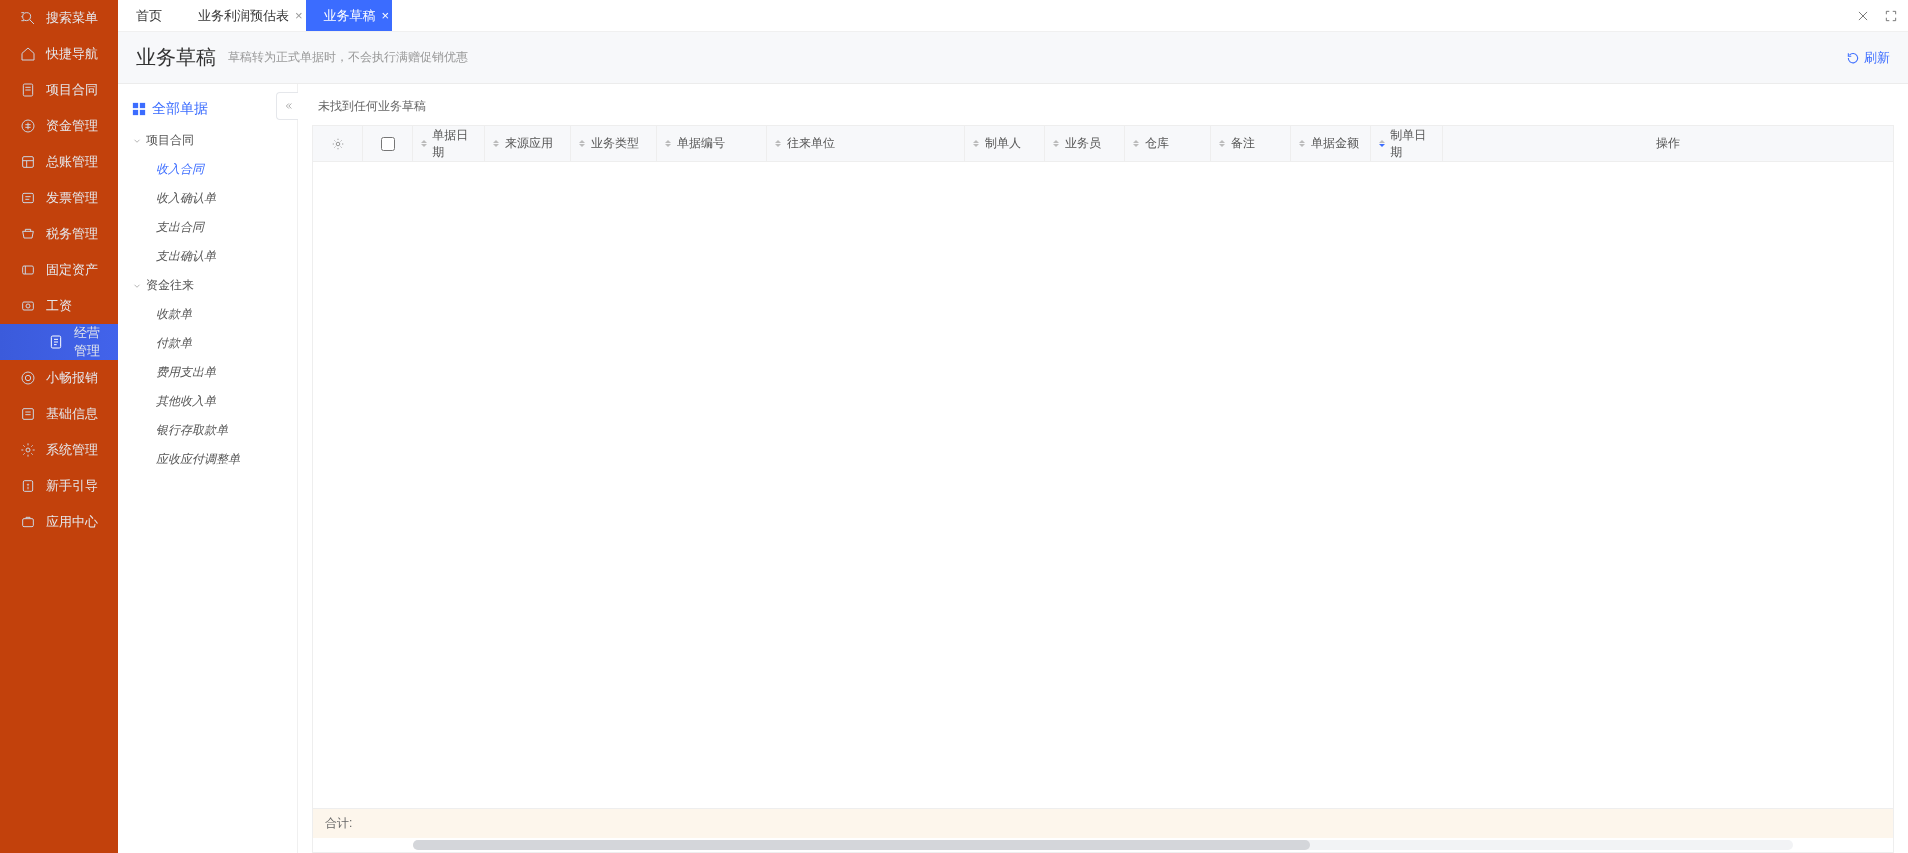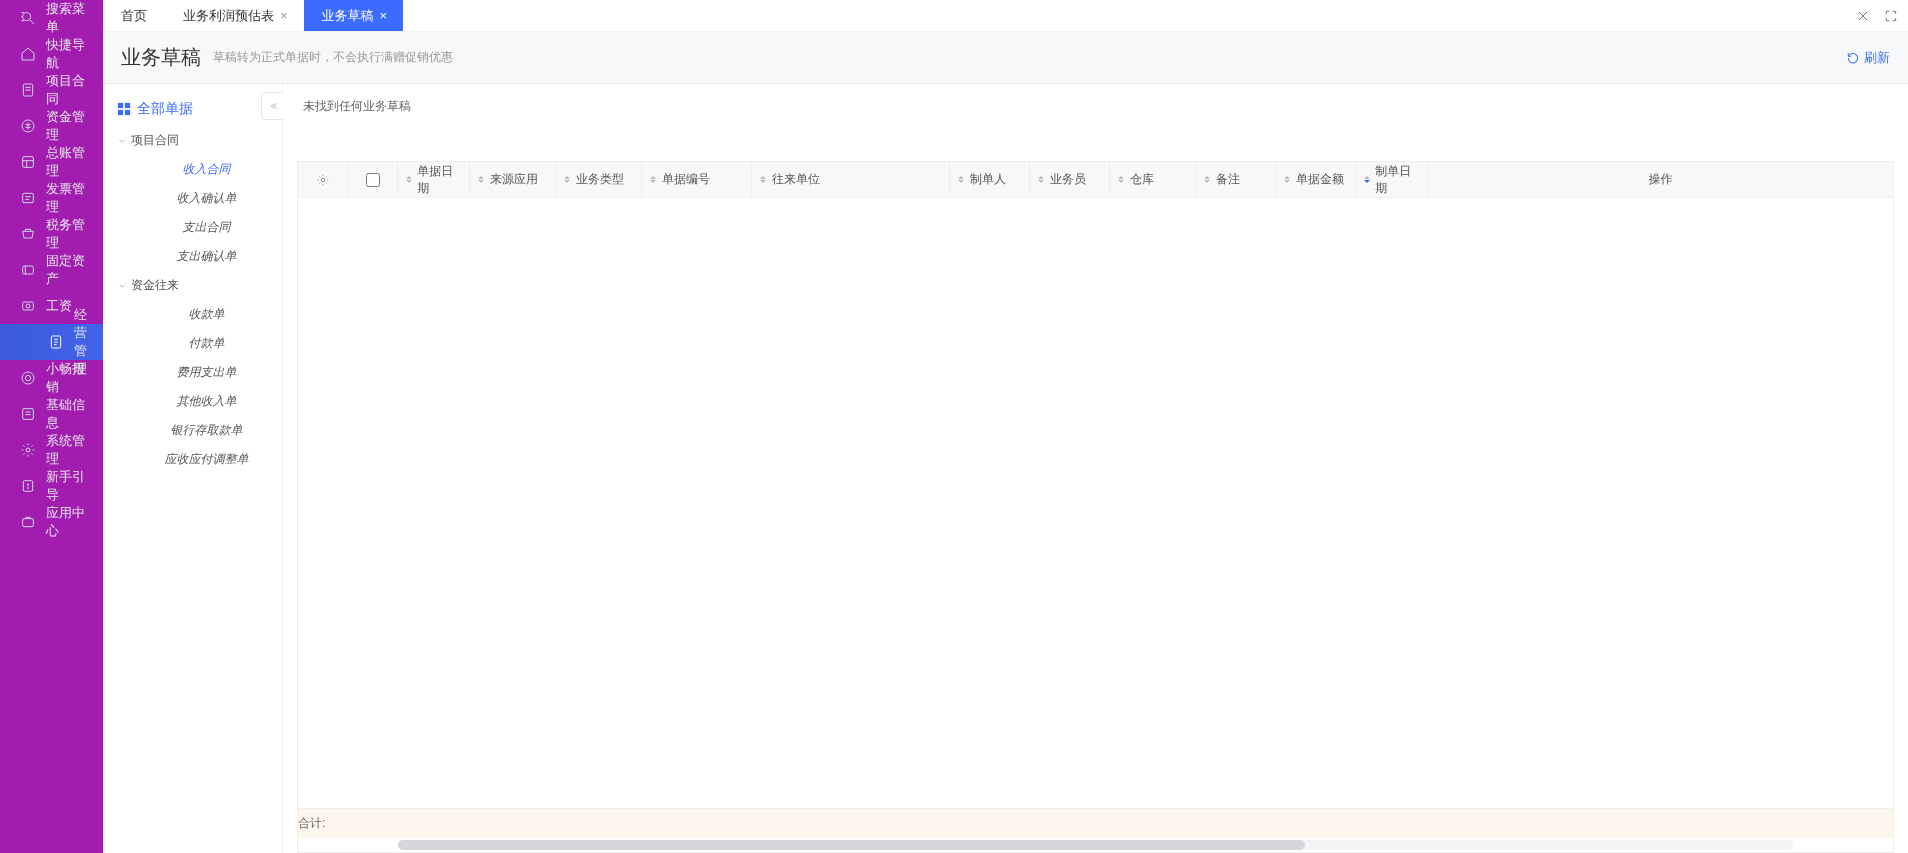--- a/index.html
+++ b/index.html
@@ -1,82 +1,82 @@
 <!DOCTYPE html>
 <html><head>
 <meta charset="utf-8">
 <style>
 * { margin: 0; padding: 0; box-sizing: border-box; }
 body { font-family: "Microsoft YaHei", "PingFang SC", sans-serif; font-size: 13px; color: #333; background: #fff; overflow: hidden; }
 .app { display: flex; height: 853px; width: 1908px; }
 
 
-.sidebar { width: 103px; background: #a21caf; color: #fff; flex-shrink: 0; display: flex; flex-direction: column; }
+.sidebar { width: 118px; background: #c2410c; color: #fff; flex-shrink: 0; display: flex; flex-direction: column; }
 .sidebar-item { display: flex; align-items: center; height: 36px; padding: 0 12px 0 20px; cursor: pointer; font-size: 13px; color: #e5e7eb; }
 .sidebar-item.active { background: linear-gradient(90deg, #3b5bdb, #4263eb); padding-left: 48px; }
 .sidebar-item .icon { width: 16px; height: 16px; margin-right: 10px; display: inline-flex; align-items: center; justify-content: center; }
 .sidebar-item .icon svg { width: 16px; height: 16px; stroke: #cbd5e1; fill: none; stroke-width: 1.5; }
 .sidebar-item.active .icon svg { stroke: #fff; }
 
 
 .main { flex: 1; display: flex; flex-direction: column; min-width: 0; }
 
 
 .tabbar { height: 32px; background: #fff; display: flex; align-items: stretch; border-bottom: 1px solid #f0f0f0; position: relative; }
 .tab { display: flex; align-items: center; padding: 0 18px; font-size: 13px; cursor: pointer; position: relative; color: #333; }
-.tab.closable { padding-right: 16px; }
+.tab.closable { padding-right: 3px; }
 .tab.active { background: #3b6cff; color: #fff; }
 .tab .close { margin-left: 6px; font-size: 13px; color: #999; cursor: pointer; }
 .tab.active .close { color: #fff; }
 .tab-actions { margin-left: auto; display: flex; align-items: center; gap: 10px; padding-right: 8px; }
 .tab-actions .ico { width: 18px; height: 18px; display: inline-flex; align-items: center; justify-content: center; cursor: pointer; color: #666; }
 .tab-actions .ico svg { width: 14px; height: 14px; stroke: #666; fill: none; stroke-width: 1.5; }
 
 
 .page-header { height: 52px; background: #f7f8fa; border-bottom: 1px solid #ececec; display: flex; align-items: center; padding: 0 18px; }
 .page-title { font-size: 20px; color: #333; font-weight: 500; }
 .page-subtitle { font-size: 12px; color: #999; margin-left: 12px; }
 .refresh-btn { margin-left: auto; display: flex; align-items: center; gap: 4px; color: #3b6cff; font-size: 13px; cursor: pointer; }
 .refresh-btn svg { width: 14px; height: 14px; stroke: #3b6cff; fill: none; stroke-width: 1.8; }
 
 
 .content { flex: 1; display: flex; min-height: 0; }
 
 
-.tree-panel { width: 180px; flex-shrink: 0; display: flex; flex-direction: column; padding: 8px 0; position: relative; border-right: 1px solid #f0f0f0; text-align: center; }
+.tree-panel { width: 180px; flex-shrink: 0; display: flex; flex-direction: column; padding: 8px 0; position: relative; border-right: 1px solid #f0f0f0; }
 .tree-header { display: flex; align-items: center; padding: 8px 14px; color: #3b6cff; font-size: 14px; }
 .tree-header .grid-icon { width: 14px; height: 14px; margin-right: 6px; }
 .tree-header .grid-icon svg { width: 14px; height: 14px; fill: #3b6cff; }
 .collapse-toggle { position: absolute; right: -1px; top: 8px; width: 22px; height: 28px; border: 1px solid #e5e7eb; border-right: none; border-radius: 4px 0 0 4px; background: #fff; display: flex; align-items: center; justify-content: center; cursor: pointer; }
 .collapse-toggle svg { width: 10px; height: 10px; stroke: #999; fill: none; stroke-width: 2; }
 .tree-group-label { display: flex; align-items: center; padding: 6px 10px 6px 14px; font-size: 12px; color: #555; cursor: pointer; }
 .tree-group-label .caret { width: 10px; height: 10px; margin-right: 4px; display: inline-flex; }
 .tree-group-label .caret svg { width: 10px; height: 10px; stroke: #888; fill: none; stroke-width: 1.5; }
 .tree-leaf { padding: 6px 10px 6px 38px; font-size: 12px; color: #555; cursor: pointer; font-style: italic; }
 .tree-leaf.active { color: #3b6cff; }
 
 
-.data-area { flex: 1; display: flex; flex-direction: column; padding: 10px 14px 0 14px; min-width: 0; gap: 36px; }
+.data-area { flex: 1; display: flex; flex-direction: column; padding: 10px 14px 0 14px; min-width: 0; }
 .empty-msg { font-size: 12px; color: #666; padding: 4px 6px 10px 6px; }
 .table-wrap { border: 1px solid #eee; background: #fff; flex: 1; display: flex; flex-direction: column; min-height: 0; }
 .thead { display: flex; background: #f7f8fa; border-bottom: 1px solid #eee; height: 36px; align-items: stretch; }
 .th { display: flex; align-items: center; padding: 0 8px; font-size: 12px; color: #555; border-right: 1px solid #eee; position: relative; }
 .th:last-child { border-right: none; }
 .th.center { justify-content: center; }
 .sort-icon { width: 8px; height: 12px; margin-right: 4px; display: inline-flex; flex-direction: column; justify-content: center; gap: 1px; }
 .sort-icon .up, .sort-icon .down { width: 0; height: 0; border-left: 3px solid transparent; border-right: 3px solid transparent; }
 .sort-icon .up { border-bottom: 3px solid #bbb; }
 .sort-icon .down { border-top: 3px solid #bbb; }
 .sort-icon.active .down { border-top-color: #3b6cff; }
 .gear-th { width: 50px; justify-content: center; }
 .gear-th svg { width: 14px; height: 14px; stroke: #888; fill: none; stroke-width: 1.5; }
 .chk-th { width: 50px; justify-content: center; }
 .chk-th input { width: 14px; height: 14px; }
 .tbody { flex: 1; background: #fff; }
-.tfoot { background: #fdf6ec; border-top: 1px solid #eee; height: 30px; display: flex; align-items: center; font-size: 12px; color: #666; }
+.tfoot { background: #fdf6ec; border-top: 1px solid #eee; height: 30px; display: flex; align-items: center; padding-left: 12px; font-size: 12px; color: #666; }
 .hscroll { height: 14px; background: #fff; display: flex; align-items: center; padding: 0 100px 0 100px; }
 .hscroll-track { flex: 1; height: 10px; background: #f2f3f5; border-radius: 5px; position: relative; }
 .hscroll-thumb { position: absolute; left: 0; top: 0; height: 10px; width: 65%; background: #d4d6da; border-radius: 5px; }
 
 
 .c-date { width: 72px; justify-content: space-between; } .c-src { width: 86px; } .c-type { width: 86px; } .c-num { width: 110px; } .c-party { width: 198px; }
 .c-maker { width: 80px; } .c-sales { width: 80px; } .c-wh { width: 86px; } .c-note { width: 80px; } .c-amt { width: 80px; text-align: center; } .c-mdate { width: 72px; } .c-op { flex: 1; justify-content: center; }
 </style>
 </head>
 <body>

